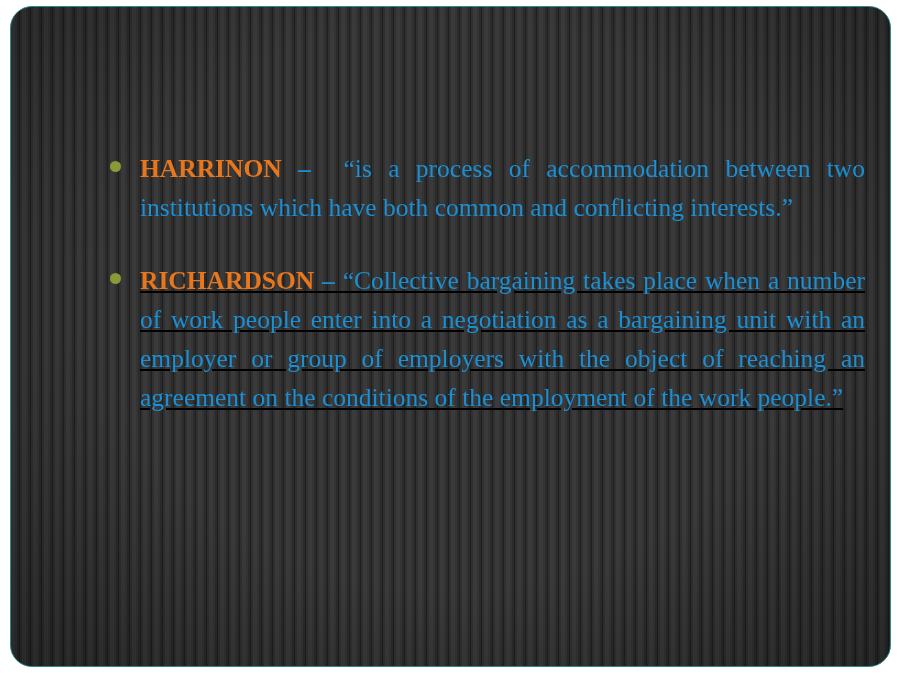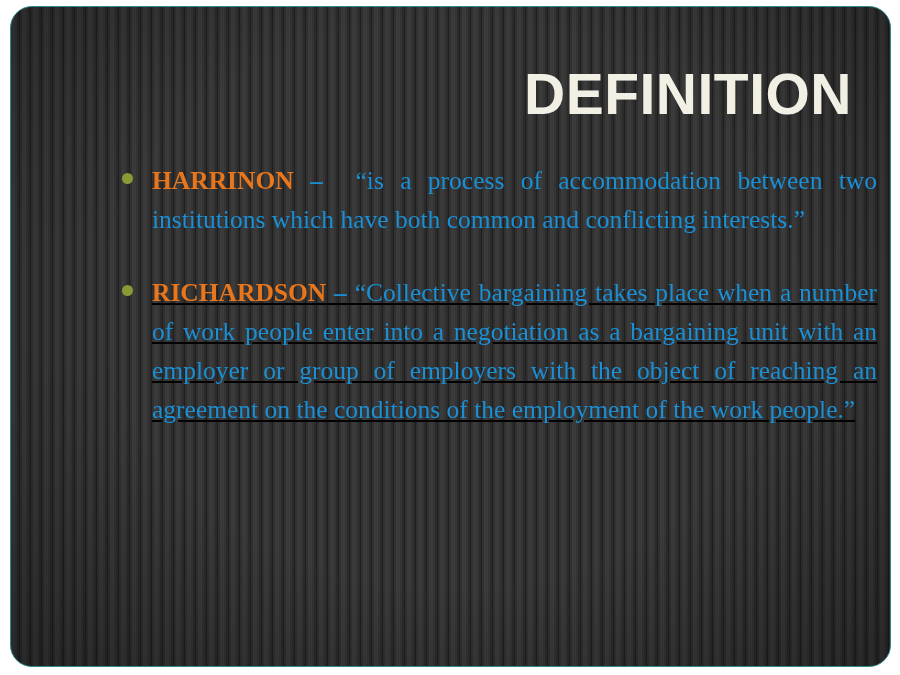--- a/index.html
+++ b/index.html
@@ -72,21 +72,21 @@
     text-align: right;
     white-space: nowrap;
     z-index: 2;
   }
 
   .body-list {
     position: absolute;
     left: 96px;
     top: 142px;
     width: 758px;
-    margin: 12px;
+    margin: 0;
     padding: 0;
     list-style: none;
     z-index: 2;
   }
 
   .bullet-item {
     position: relative;
     padding-left: 33px;
     margin-bottom: 34px;
   }
@@ -124,21 +124,20 @@
   .quote-body {
     color: #1b8fd4;
   }
 </style>
 </head>
 <body>
 
 <div class="slide-stage">
   <div class="slide">
 
-    <h1 class="slide-title">DEFINITION</h1>
 
     <ul class="body-list">
 
       <li class="bullet-item">
         <span class="bullet-dot"></span>
         <span class="bullet-text">
           <span class="speaker-name">HARRINON</span><span>&nbsp;</span><span class="name-dash">–</span><span>&nbsp;&nbsp;</span><span class="quote-body">“is a process of accommodation between two institutions which have both common and conflicting interests.”</span>
         </span>
       </li>
 

